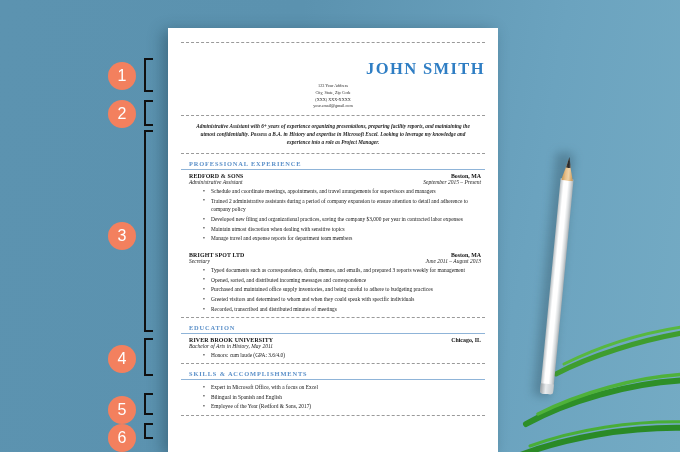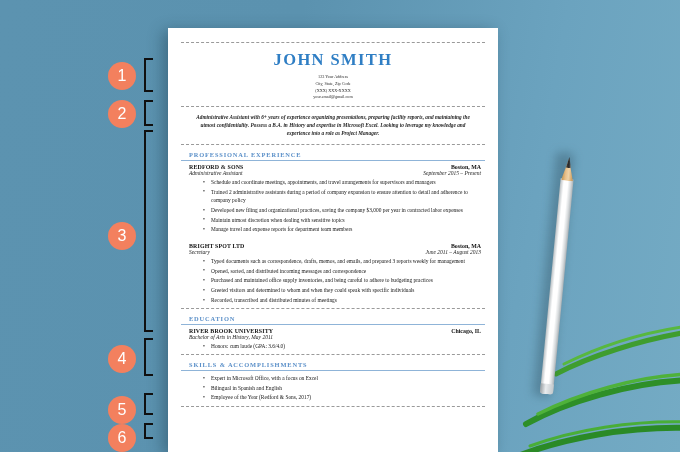--- a/index.html
+++ b/index.html
@@ -64,27 +64,27 @@
   .sheet-inner { padding: 10px 13px 0 13px; }
 
   
   .dash {
     border-top: 1px dashed #9a9a9a;
     height: 0; margin: 4px 0;
   }
 
   
   .name {
-    text-align: center;
+    text-align: right;
     color: #2f7ec4;
     font-family: "Liberation Serif", serif;
     font-weight: bold;
     font-size: 16.5px;
     letter-spacing: 1.4px;
-    margin: 7px 0 4px 0;
+    margin: 16px 0 4px 0;
   }
   .contact {
     text-align: center;
     font-size: 4.2px;
     line-height: 1.62;
     color: #2b2b2b;
     margin-bottom: 5px;
   }
   .summary {
     text-align: center;

